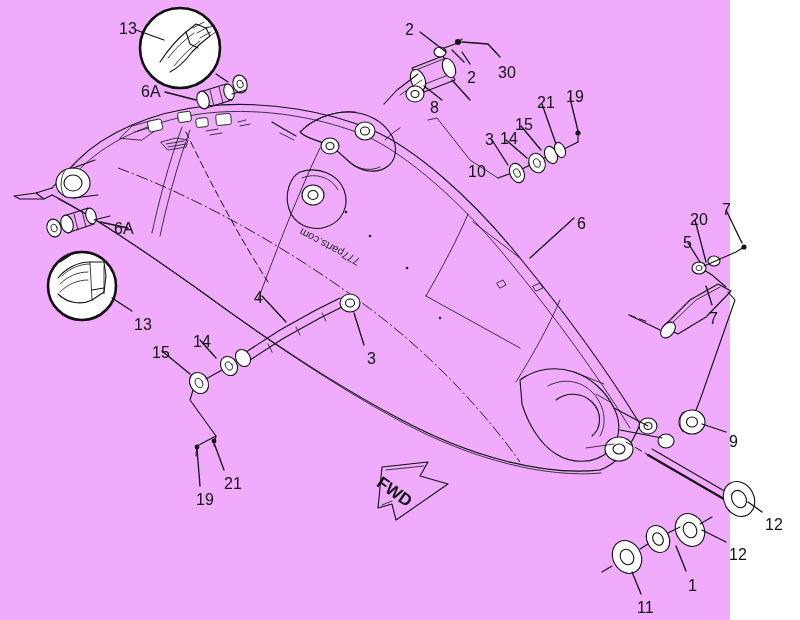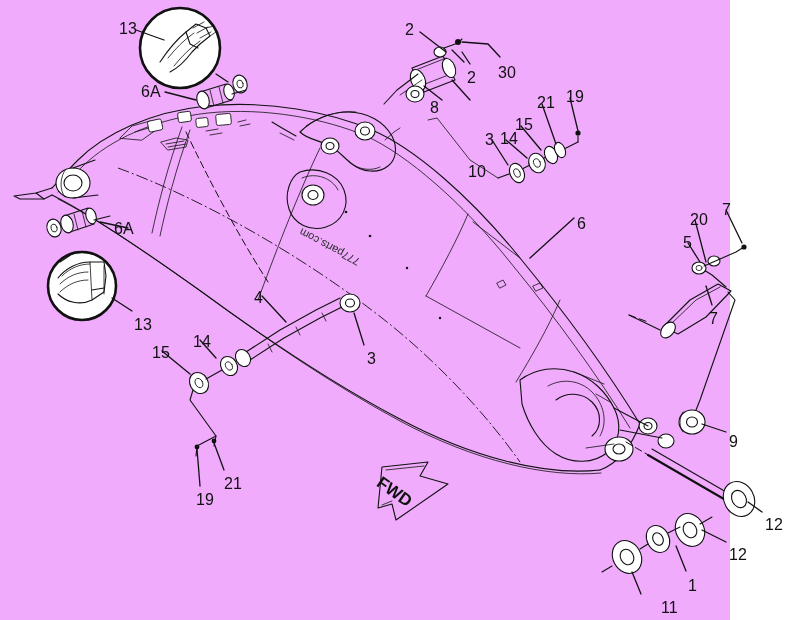--- a/index.html
+++ b/index.html
@@ -334,19 +334,19 @@
 <div class="callout" style="left:254px;top:290px;">4</div>
 <div class="callout" style="left:367px;top:351px;">3</div>
 <div class="callout" style="left:193px;top:334px;">14</div>
 <div class="callout" style="left:152px;top:345px;">15</div>
 <div class="callout" style="left:224px;top:476px;">21</div>
 <div class="callout" style="left:196px;top:492px;">19</div>
 <div class="callout" style="left:729px;top:434px;">9</div>
 <div class="callout" style="left:765px;top:517px;">12</div>
 <div class="callout" style="left:729px;top:547px;">12</div>
 <div class="callout" style="left:688px;top:578px;">1</div>
-<div class="callout" style="left:661px;top:600px;">11</div>
+<div class="callout" style="left:637px;top:600px;">11</div>
 
 <div class="fwdtxt" style="left:384px;top:473px;transform:rotate(35deg);transform-origin:0 0;">FWD</div>
 
 <div class="wm" style="left:356px;top:268px;transform:rotate(208deg);">777parts.com</div>
 
 </div>
 
 </body></html>

